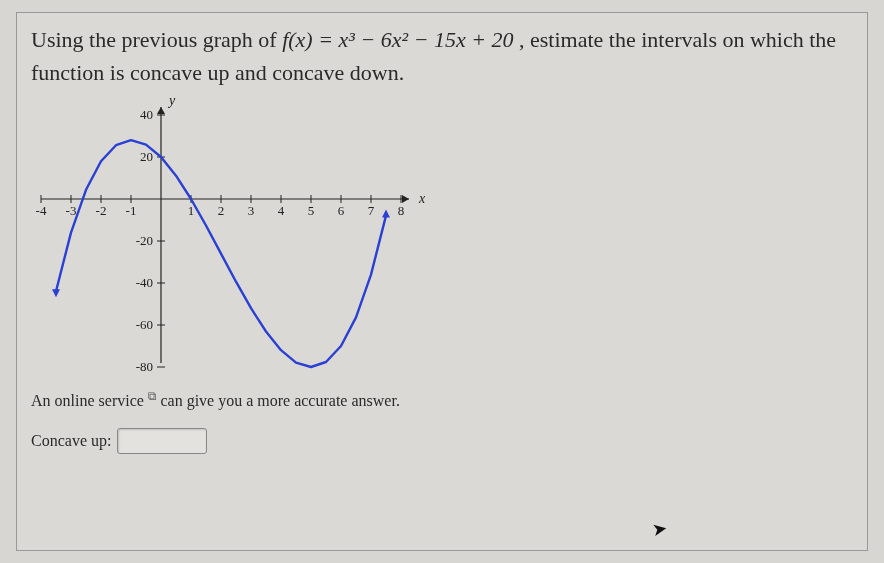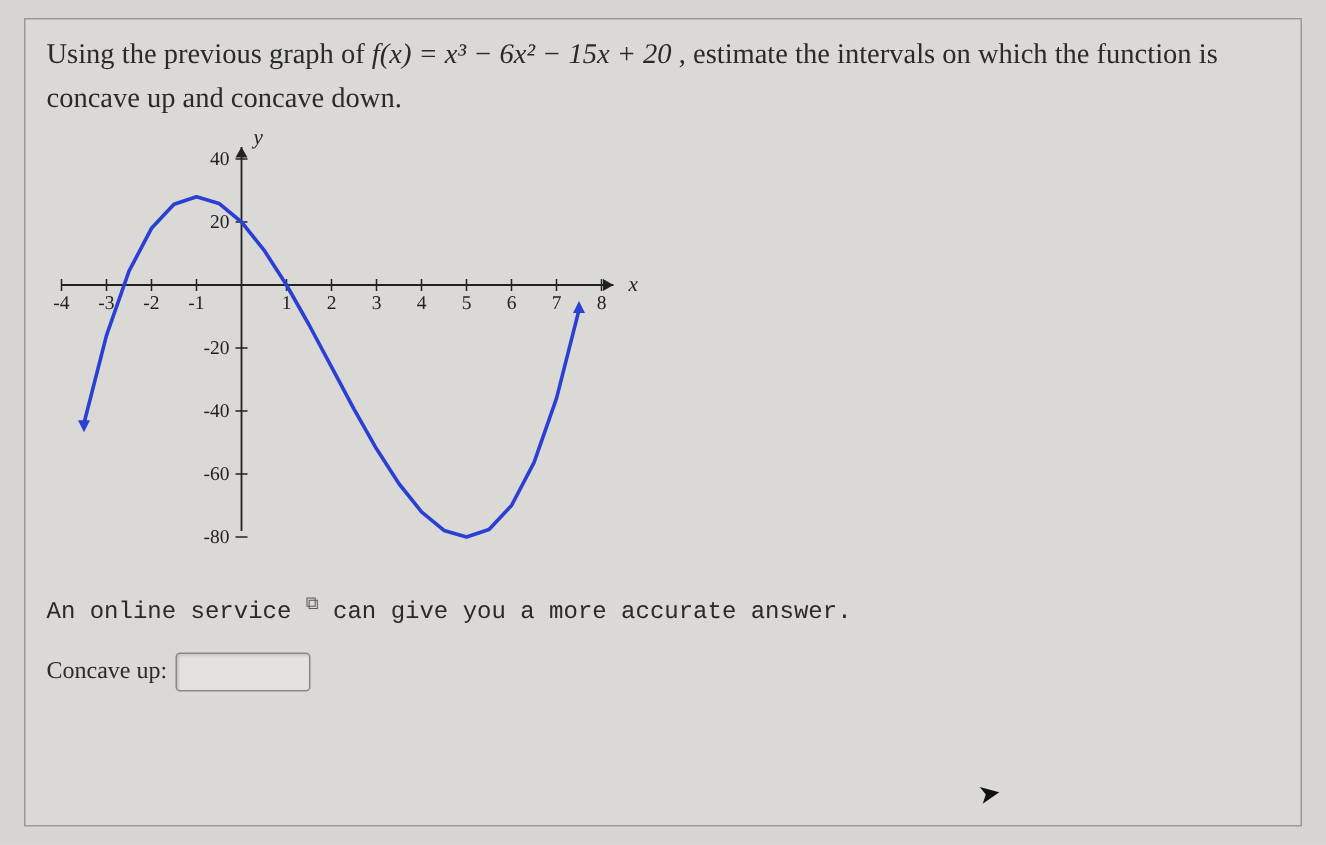--- a/index.html
+++ b/index.html
@@ -14,36 +14,35 @@
     }
     .container {
       border: 1px solid #999;
       background: #dbd9d5;
       width: 100%;
       height: 100%;
       padding: 10px 14px;
       position: relative;
     }
     .question {
-      font-size: 19px;
+      font-size: 22px;
       line-height: 1.5;
       margin-bottom: 8px;
     }
     .math-f { font-style: italic; }
     .chart-region {
       position: relative;
       width: 400px;
       height: 280px;
       margin-top: 6px;
     }
     svg { display: block; }
     .hint {
       font-size: 16px;
-      margin-top: 28px;
-      font-family: Liberation Mono, monospace;
+      margin-top: 12px;
     }
     .external-icon {
       display: inline-block;
       font-size: 12px;
       color: #5a5a5a;
       vertical-align: super;
     }
     .input-row {
       margin-top: 18px;
       font-size: 16px;

